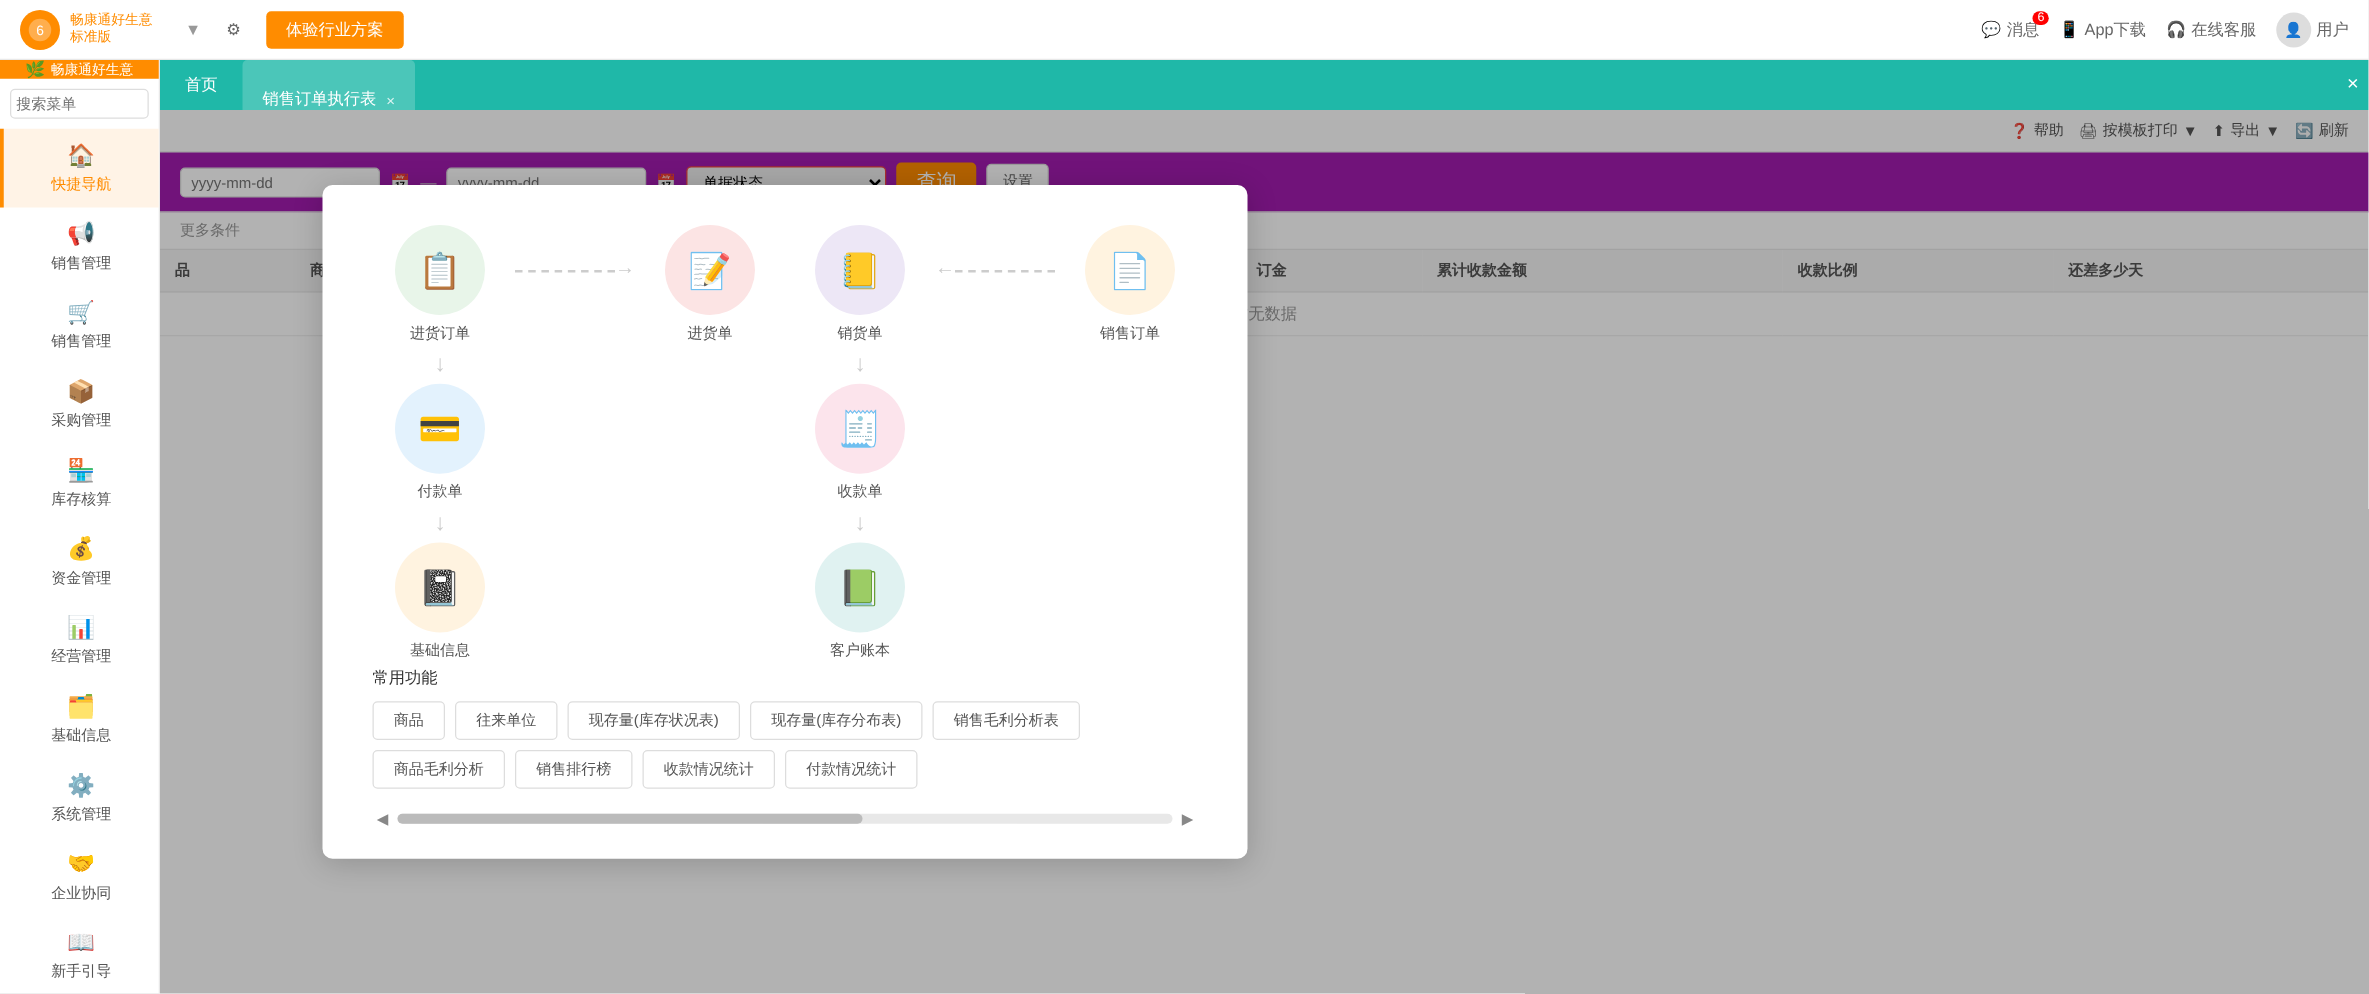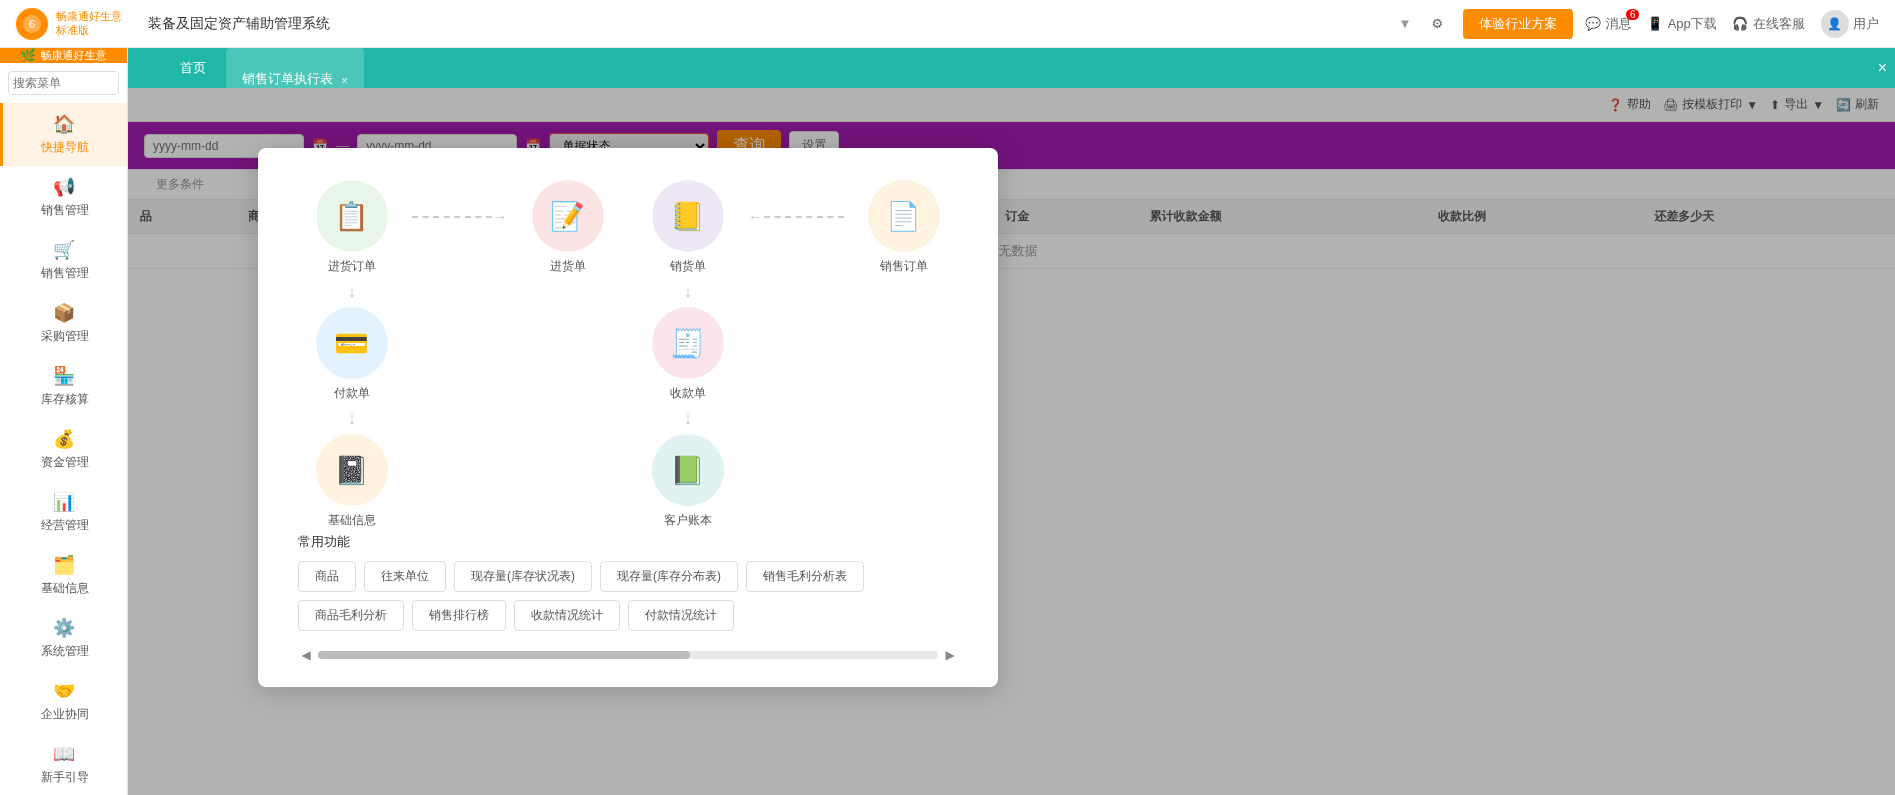--- a/index.html
+++ b/index.html
@@ -28,21 +28,21 @@
 
     
     .sidebar-logo { height: 50px; background: #ff8c00; display: flex; align-items: center; justify-content: center; gap: 4px; color: #fff; font-size: 13px; }
     .sidebar-search { padding: 8px; }
     .sidebar-search input { width: 100%; border: 1px solid #ddd; border-radius: 4px; padding: 4px 4px; font-size: 12px; outline: none; }
     .sidebar-item { display: flex; flex-direction: column; align-items: center; padding: 10px 4px; cursor: pointer; color: #555; font-size: 12px; gap: 4px; border-left: 3px solid transparent; }
     .sidebar-item.active { background: #fff3e6; border-left: 3px solid #ff8c00; color: #ff8c00; }
     .sidebar-item .s-icon { font-size: 18px; }
 
     
-    .tab-home { padding: 0 20px; height: 40px; display: flex; align-items: center; color: #fff; font-size: 13px; cursor: pointer; margin-left: 32px; }
+    .tab-home { padding: 0 20px; height: 40px; display: flex; align-items: center; color: #fff; font-size: 13px; cursor: pointer; }
     .tab-item { padding: 0 16px; height: 40px; display: flex; align-items: flex-end; color: #fff; font-size: 13px; cursor: pointer; background: rgba(255,255,255,0.2); border-radius: 4px 4px 0 0; gap: 8px; }
     .tab-close { font-size: 12px; opacity: 0.8; }
     .tab-close-right { margin-left: auto; margin-right: 8px; color: #fff; cursor: pointer; font-size: 16px; }
 
     
     .page-toolbar { background: #fff; padding: 8px 16px; display: flex; align-items: center; gap: 12px; border-bottom: 1px solid #e8e8e8; flex-shrink: 0; }
     .toolbar-btn { display: flex; align-items: center; gap: 4px; color: #555; cursor: pointer; font-size: 12px; }
     .page-filter { background: #a21caf; padding: 8px 16px; display: flex; align-items: center; gap: 8px; border-bottom: 1px solid #e8e8e8; flex-shrink: 0; }
     .filter-input { border: 1px solid #ddd; border-radius: 4px; padding: 4px 8px; font-size: 12px; width: 160px; }
     .filter-select { border: 1px solid #ef4444; border-radius: 4px; padding: 4px 8px; font-size: 12px; width: 160px; }
@@ -102,21 +102,20 @@
         <svg width="20" height="20" viewBox="0 0 20 20">
             <circle cx="10" cy="10" r="9" fill="#fff" opacity="0.3"></circle>
             <text x="10" y="14" text-anchor="middle" font-size="11" fill="#fff">6</text>
           </svg>
       </div>
       <div class="logo-text">
         <div>畅康通好生意</div>
         <div>标准版</div>
       </div>
     </div>
-    <div class="system-title">装备及固定资产辅助管理系统</div>
     <span style="color:#999;cursor:pointer;">▼</span>
     <div class="gear-btn">⚙</div>
     <button class="btn-experience">体验行业方案</button>
     <div class="top-actions">
       <div class="top-icon-btn">
         <span>💬</span>
         <span>消息</span>
         <span class="badge">6</span>
       </div>
       <div class="top-icon-btn">
@@ -233,21 +232,21 @@
             <span>📅</span>
             <span style="color:#ccc;">—</span>
             <input type="text" class="filter-input" placeholder="yyyy-mm-dd" style="">
             <span>📅</span>
             <select class="filter-select">
               <option>单据状态</option>
             </select>
             <button class="btn-query">查询</button>
             <button class="btn-setting">设置</button>
           </div>
-          <div style="padding: 6px 28px; background:#fff; border-bottom:1px solid #e8e8e8; display:flex; align-items:center;">
+          <div style="padding: 6px 16px; background:#fff; border-bottom:1px solid #e8e8e8; display:flex; align-items:center;">
             <span class="more-conditions">更多条件</span>
           </div>
 
           <div class="table-area">
             <table class="data-table">
               <thead>
                 <tr id="table-header-row">
                     <th>品</th>
                     <th>商品</th>
                     <th>金额</th>

